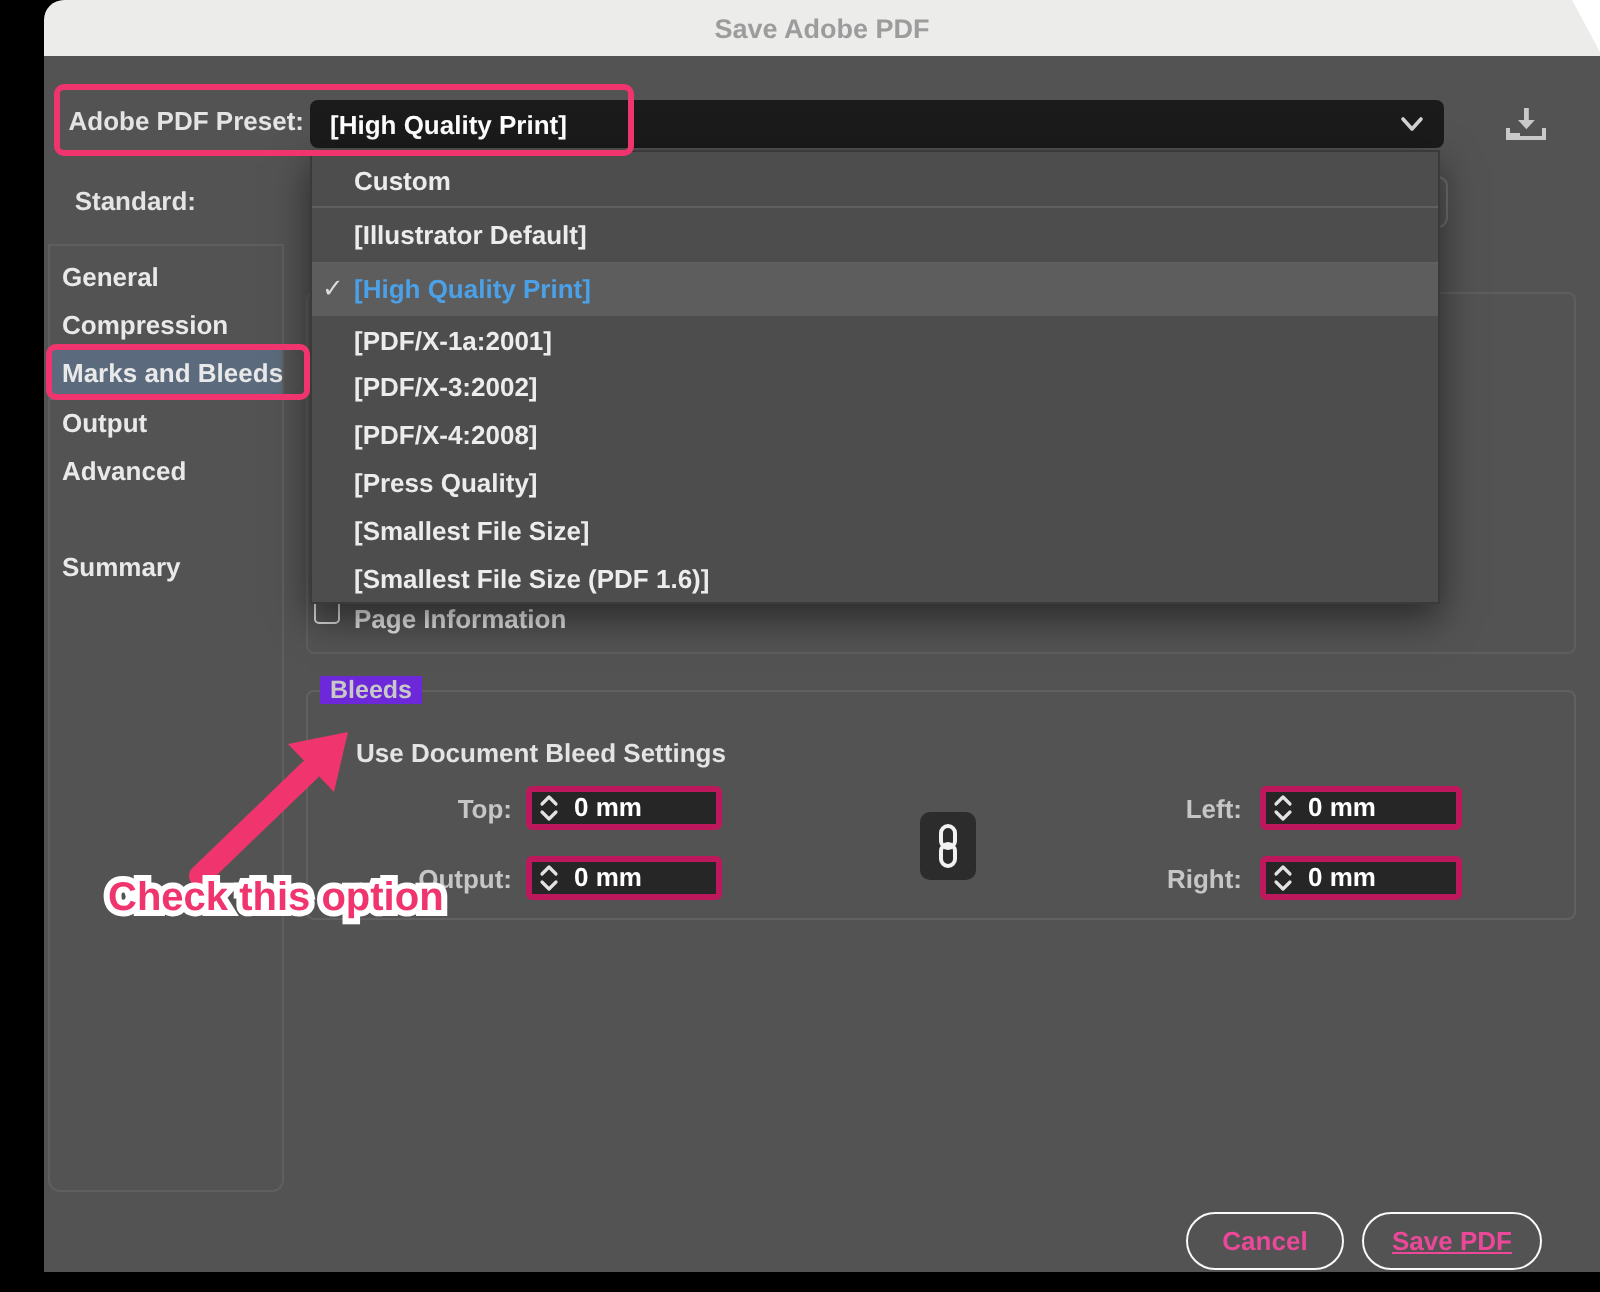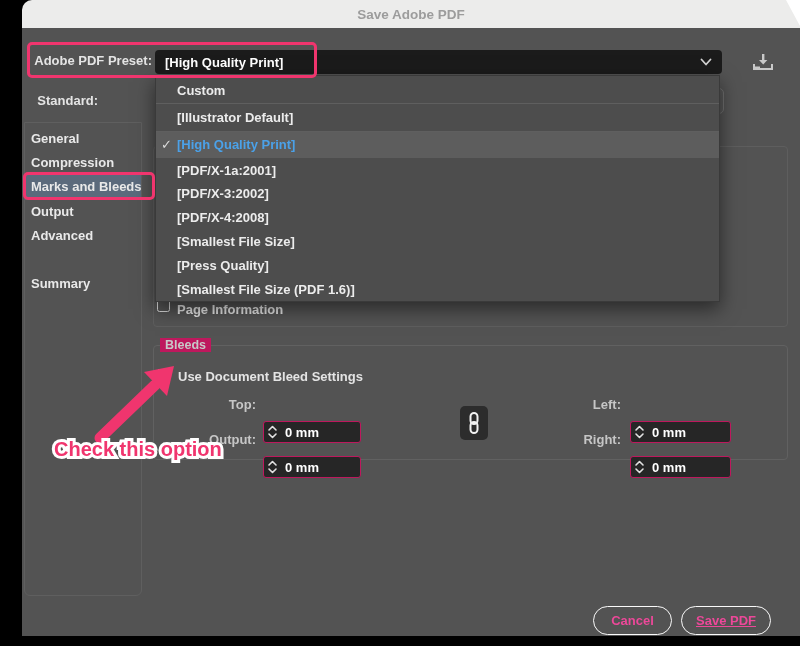--- a/index.html
+++ b/index.html
@@ -60,28 +60,28 @@
         color:#ececec; font-size:13px; font-weight:bold; height:24px; }
   .mi-h26{height:25px;} .mi-h28{height:27px;}
   .mi.selected { background:#5d5d5d; color:#4ba1e8; }
   .mi .check { position:absolute; left:5px; top:50%; transform:translateY(-54%);
                color:#dcdcdc; font-size:13px; font-weight:bold; }
   .menu-sep { height:1px; background:#5f5f5f; margin:0; }
 
   
   .bleeds-box { position:absolute; left:153px; top:345px; width:635px; height:115px;
                 border:1px solid #616161; border-radius:4px; z-index:1; }
-  .bleeds-legend { position:absolute; left:160px; top:338px; padding:0 5px; background:#be185d;
+  .bleeds-legend { position:absolute; left:160px; top:338px; padding:0 5px; background:#6d28d9;
                    color:#c8c8c8; font-size:12.5px; font-weight:bold; z-index:2; }
   .usedoc-cb { left:157px; top:369px; z-index:2; }
   .usedoc-label { left:178px; top:369px; z-index:2; }
 
   .fld-label { position:absolute; width:80px; text-align:right; color:#c6c6c6; font-size:13px; font-weight:bold; z-index:2; }
-  .fld { position:absolute; height:22px; background:#262626; border:1px solid #be185d;
-         border-radius:3px; display:flex; align-items:center; z-index:2;margin-top:28px; }
+  .fld { position:absolute; height:22px; background:#262626; border:3px solid #be185d;
+         border-radius:3px; display:flex; z-index:2; }
   .fld .stepper { width:17px; display:flex; align-items:center; justify-content:center; }
   .fld .val { color:#fff; font-size:13px; font-weight:bold; padding-left:4px; }
   .f-top    { left:263px; top:393px; width:98px; }
   .f-bottom { left:263px; top:428px; width:98px; }
   .f-left   { left:630px; top:393px; width:101px; }
   .f-right  { left:630px; top:428px; width:101px; }
   .l-top    { left:176px; top:397px; }
   .l-bottom { left:176px; top:432px; }
   .l-left   { left:541px; top:397px; }
   .l-right  { left:541px; top:432px; }
@@ -162,22 +162,22 @@
     <div class="menu-sep"></div>
     <div class="mi mi-h28">[Illustrator Default]</div>
     <div class="menu-sep"></div>
     <div class="mi mi-h28 selected">
       <span class="check">✓</span>
       <span>[High Quality Print]</span>
     </div>
     <div class="mi">[PDF/X-1a:2001]</div>
     <div class="mi">[PDF/X-3:2002]</div>
     <div class="mi">[PDF/X-4:2008]</div>
+    <div class="mi">[Press Quality]</div>
     <div class="mi">[Smallest File Size]</div>
-    <div class="mi">[Press Quality]</div>
     <div class="mi">[Smallest File Size (PDF 1.6)]</div>
   </div>
 
   <div class="bleeds-box"></div>
   <div class="bleeds-legend">Bleeds</div>
   <div class="checkbox usedoc-cb"></div>
   <div class="lbl usedoc-label">Use Document Bleed Settings</div>
 
   <div class="fld-label l-top">Top:</div>
   <div class="fld f-top">

